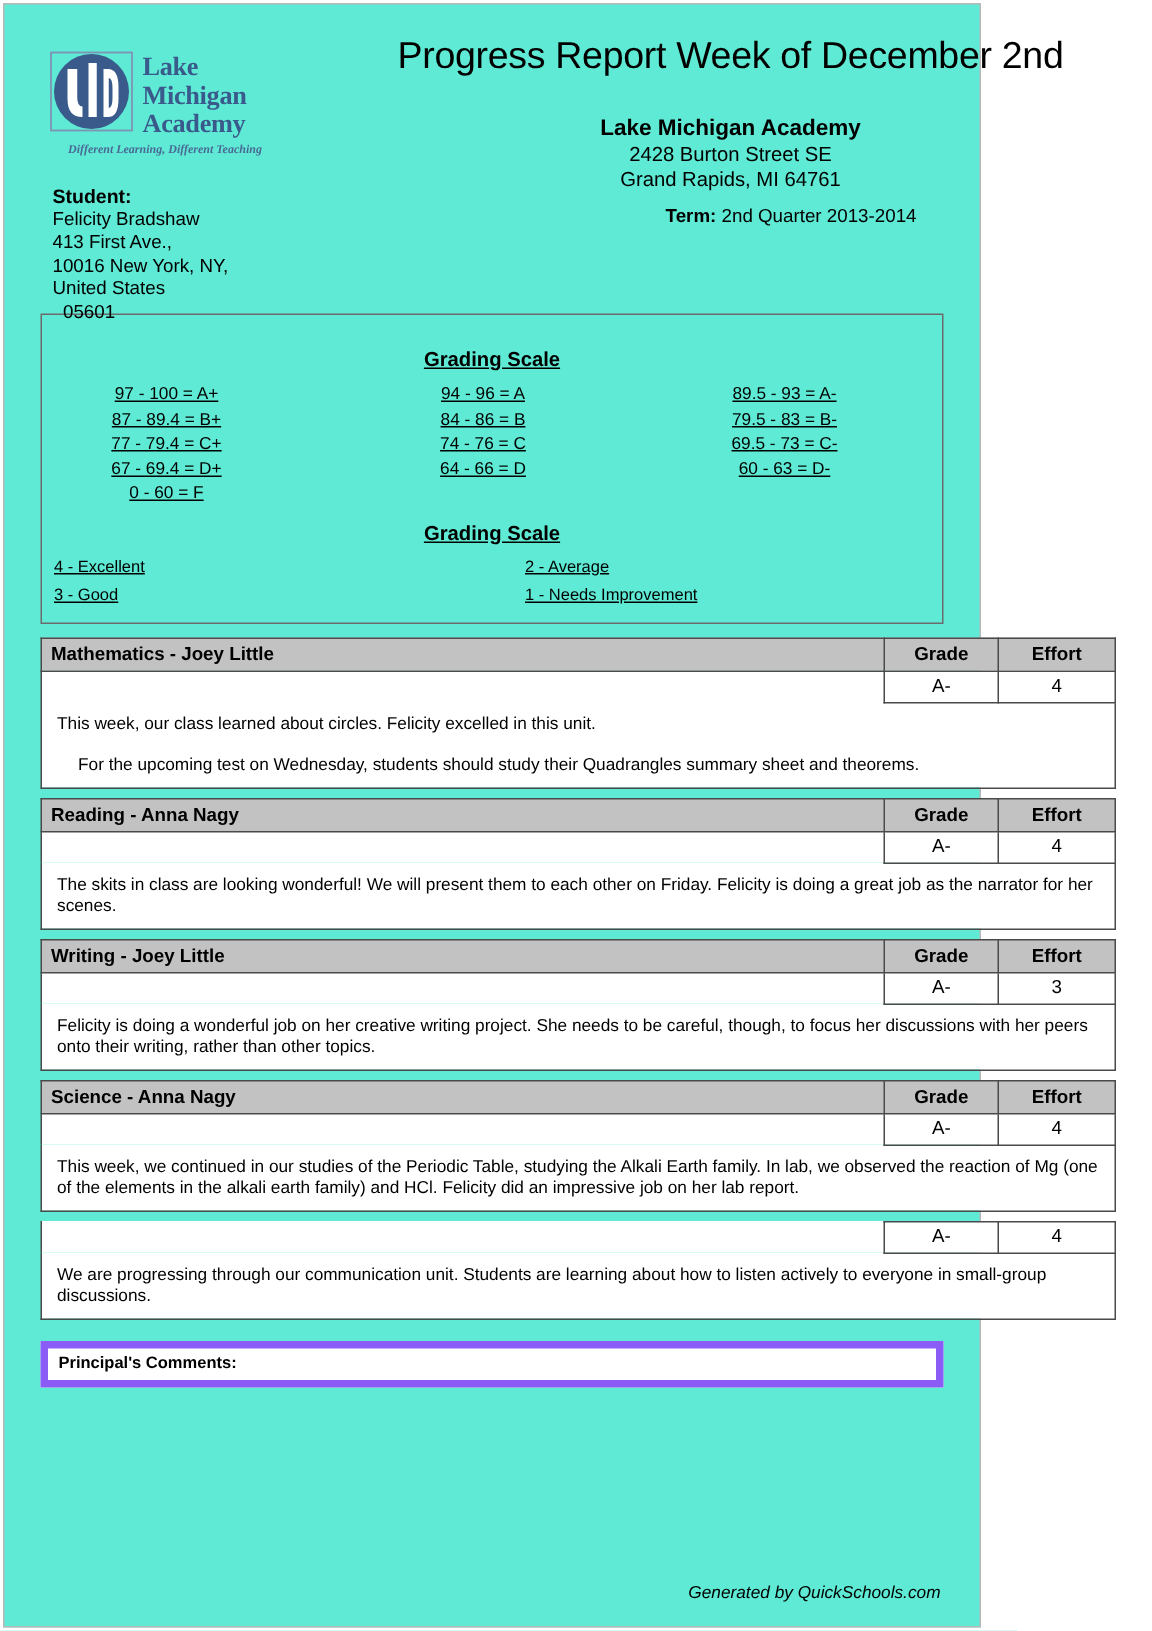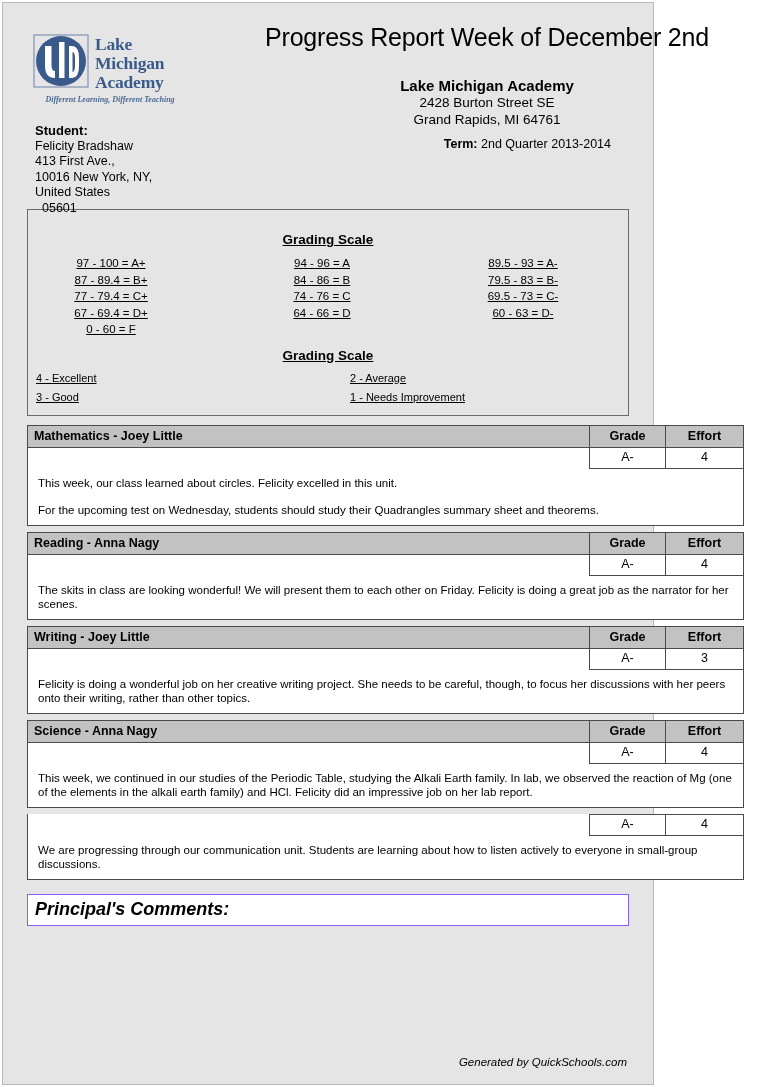--- a/index.html
+++ b/index.html
@@ -12,21 +12,21 @@
     font-family: "Liberation Sans", sans-serif;
     color: #000000;
     position: relative;
     overflow: hidden;
   }
   .page {
     position: absolute;
     left: 2px; top: 2px;
     width: 652px; height: 1083px;
     border: 1px solid #b8b8b8;
-    background: #e5e5e5;
+    background: #5eead4;
   }
   .inner {
     position: absolute;
     left: 0; top: 0; right: 0; bottom: 0;
     padding: 0 24px;
   }
 
   
   .header {
     position: relative;
@@ -202,31 +202,30 @@
     padding: 2px 2px 3px 2px;
   }
   td.comment-cell {
     border-top: none;
     background: #ffffff;
     font-size: 11.5px;
     line-height: 14.5px;
     padding: 7px 8px 7px 10px;
   }
   .comment-para { margin: 0; }
-  .comment-para + .comment-para { margin-top: 13px; }
+  .comment-para + .comment-para { margin-top: 13px; margin-left: 14px; }
 
   
   .principal {
     margin-top: 14px;
-    border: 1px solid #8b5cf6;
+    border: 5px solid #8b5cf6;
     background: #ffffff;
     font-weight: 700;
-    font-size: 18px;
+    font-size: 11px;
     padding: 4px 6px 5px 7px;
-    font-style: italic;
   }
 
   
   .footer {
     position: absolute;
     right: 26px; bottom: 16px;
     font-size: 11.5px;
     font-style: italic;
     white-space: nowrap;
   }

